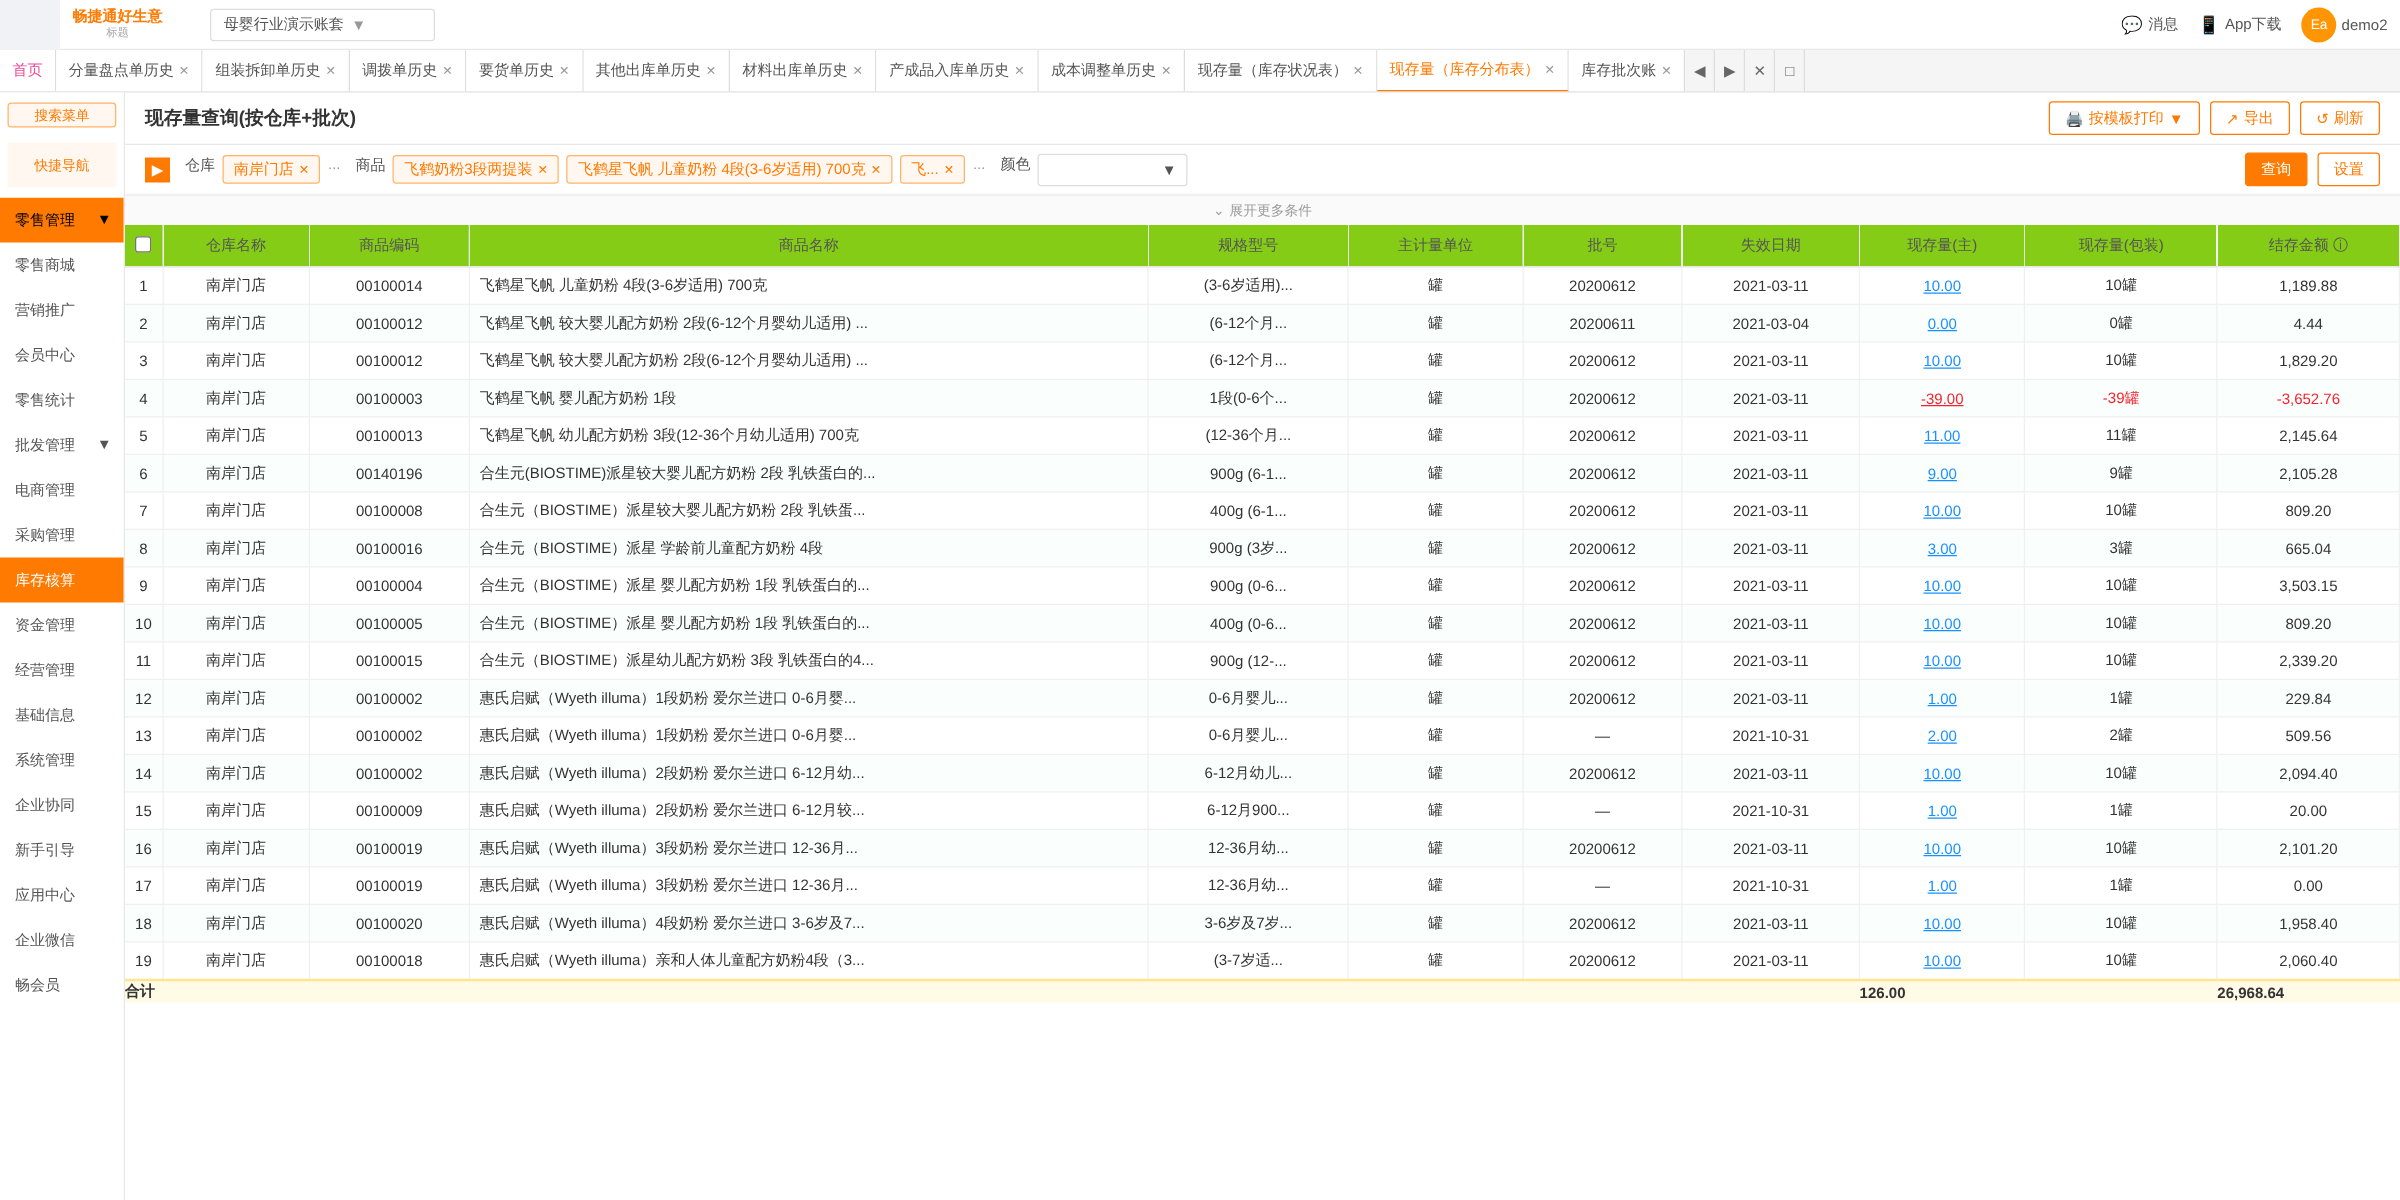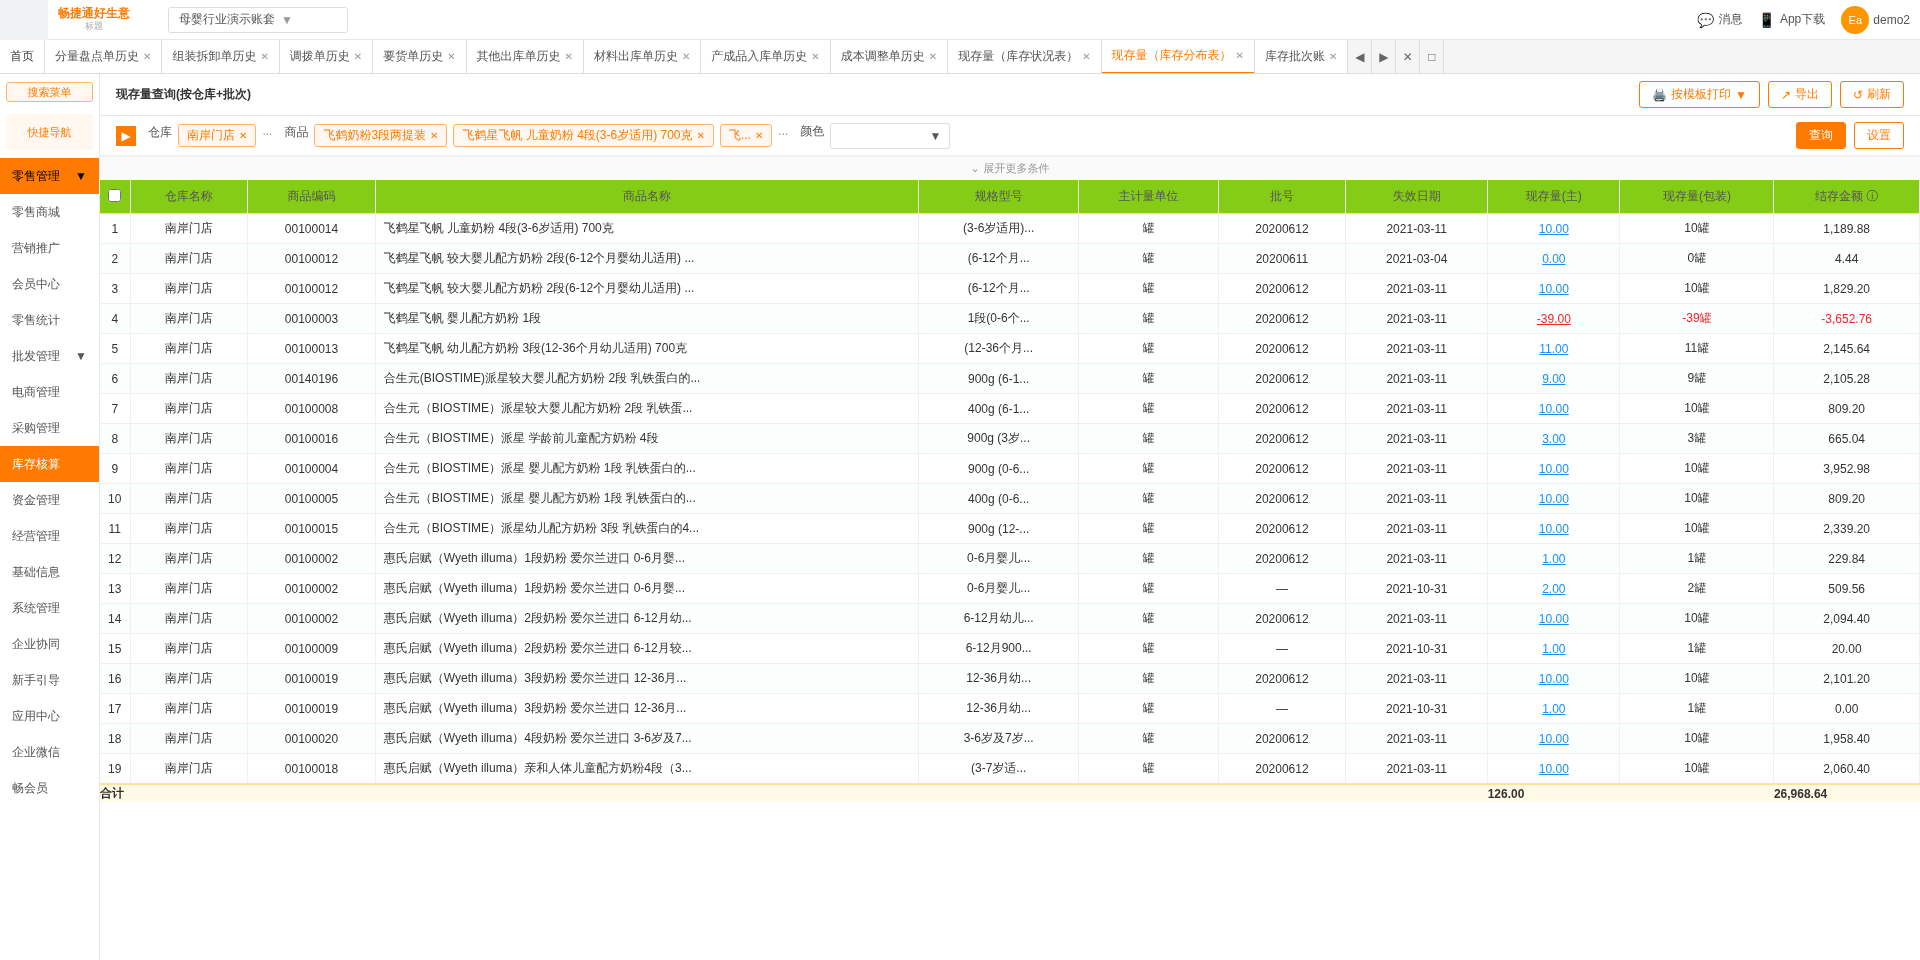--- a/index.html
+++ b/index.html
@@ -10,41 +10,41 @@
     .logo-area { display: flex; align-items: center; width: 100px; }
     .dropdown-selector { display: flex; align-items: center; padding: 0 10px; border: 1px solid #ddd; border-radius: 3px; height: 26px; margin-left: 10px; cursor: pointer; min-width: 180px; color: #555; }
     .dropdown-selector .arrow { margin-left: 6px; color: #999; }
     .top-right { margin-left: auto; display: flex; align-items: center; gap: 16px; }
     .top-icon-item { display: flex; align-items: center; gap: 4px; color: #555; cursor: pointer; font-size: 12px; }
     .avatar-circle { width: 28px; height: 28px; border-radius: 50%; background: #ff9500; display: flex; align-items: center; justify-content: center; color: #fff; font-size: 11px; }
 
     
     .tab-bar { display: flex; align-items: center; background: #f5f5f5; border-bottom: 1px solid #ddd; height: 34px; overflow: hidden; }
     .tab-item { display: flex; align-items: center; padding: 0 10px; height: 34px; border-right: 1px solid #ddd; cursor: pointer; white-space: nowrap; font-size: 12px; color: #555; background: #fff; gap: 4px; flex-shrink: 0; }
-    .tab-item.home { background: #fff; color: #404040; }
+    .tab-item.home { background: #fff; color: #ec4899; }
     .tab-item.active { background: #fff; color: #ff7a00; border-bottom: 2px solid #ff7a00; }
     .tab-close { color: #999; font-size: 10px; cursor: pointer; }
     .tab-nav-btn { width: 24px; height: 34px; display: flex; align-items: center; justify-content: center; background: #f5f5f5; border-right: 1px solid #ddd; cursor: pointer; color: #666; flex-shrink: 0; }
 
     
     .main-layout { display: flex; height: calc(960px - 40px - 34px); }
 
     
     .sidebar { width: 100px; background: #fff; border-right: 1px solid #e8e8e8; display: flex; flex-direction: column; flex-shrink: 0; }
     .sidebar-search { padding: 8px 6px; }
     .sidebar-search-btn { width: 100%; height: 20px; background: #fff7f0; border: 1px solid #ffb366; border-radius: 3px; color: #ff7a00; cursor: pointer; font-size: 11px; }
-    .sidebar-menu-item { display: flex; align-items: center; justify-content: space-between; padding: 0 12px; height: 36px; cursor: pointer; color: #555; font-size: 12px; }
+    .sidebar-menu-item { display: flex; align-items: center; justify-content: space-between; padding: 0 12px; height: 36px; cursor: pointer; color: #555; font-size: 12px; font-family: Liberation Mono, monospace; }
     .sidebar-menu-item.active { background: #ff7a00; color: #fff; }
 
     
     .content-area { flex: 1; overflow: hidden; display: flex; flex-direction: column; }
 
     
     .page-header { display: flex; align-items: center; justify-content: space-between; padding: 8px 16px; background: #fff; border-bottom: 1px solid #e8e8e8; height: 42px; }
-    .page-title { font-size: 12px; font-weight: bold; color: #333; }
+    .page-title { font-size: 15px; font-weight: bold; color: #333; }
     .page-actions { display: flex; align-items: center; gap: 8px; }
     .btn { padding: 4px 12px; border-radius: 3px; cursor: pointer; font-size: 12px; border: 1px solid #ddd; background: #fff; color: #555; display: flex; align-items: center; gap: 4px; }
     .btn-primary { background: #ff7a00; color: #fff; border-color: #ff7a00; }
     .btn-outline { border: 1px solid #ff7a00; color: #ff7a00; background: #fff; }
     .filter-item { display: flex; align-items: flex-start; gap: 6px; }
     .filter-label { color: #555; white-space: nowrap; font-size: 12px; }
     .filter-expand { display: flex; align-items: center; justify-content: center; width: 100%; padding: 4px; color: #999; font-size: 11px; cursor: pointer; background: #fafafa; border-top: 1px solid #f0f0f0; }
     .filter-tag { display: flex; align-items: center; background: #fff7f0; border: 1px solid #ffb366; border-radius: 3px; padding: 2px 8px; gap: 4px; font-size: 12px; color: #ff7a00; }
     .filter-tag-close { cursor: pointer; color: #ff7a00; font-size: 10px; }
     .filter-more { color: #999; font-size: 12px; cursor: pointer; }
@@ -422,21 +422,21 @@
     <td>9</td>
     <td>南岸门店</td>
     <td>00100004</td>
     <td style="text-align:left;max-width:300px;overflow:hidden;text-overflow:ellipsis;">合生元（BIOSTIME）派星 婴儿配方奶粉 1段 乳铁蛋白的...</td>
     <td>900g (0-6...</td>
     <td>罐</td>
     <td>20200612</td>
     <td>2021-03-11</td>
     <td class="cell-link">10.00</td>
     <td class="">10罐</td>
-    <td class="">3,952.98</td>
+    <td class="">3,503.15</td>
   </tr>
             <tr>
     <td>10</td>
     <td>南岸门店</td>
     <td>00100005</td>
     <td style="text-align:left;max-width:300px;overflow:hidden;text-overflow:ellipsis;">合生元（BIOSTIME）派星 婴儿配方奶粉 1段 乳铁蛋白的...</td>
     <td>400g (0-6...</td>
     <td>罐</td>
     <td>20200612</td>
     <td>2021-03-11</td>

